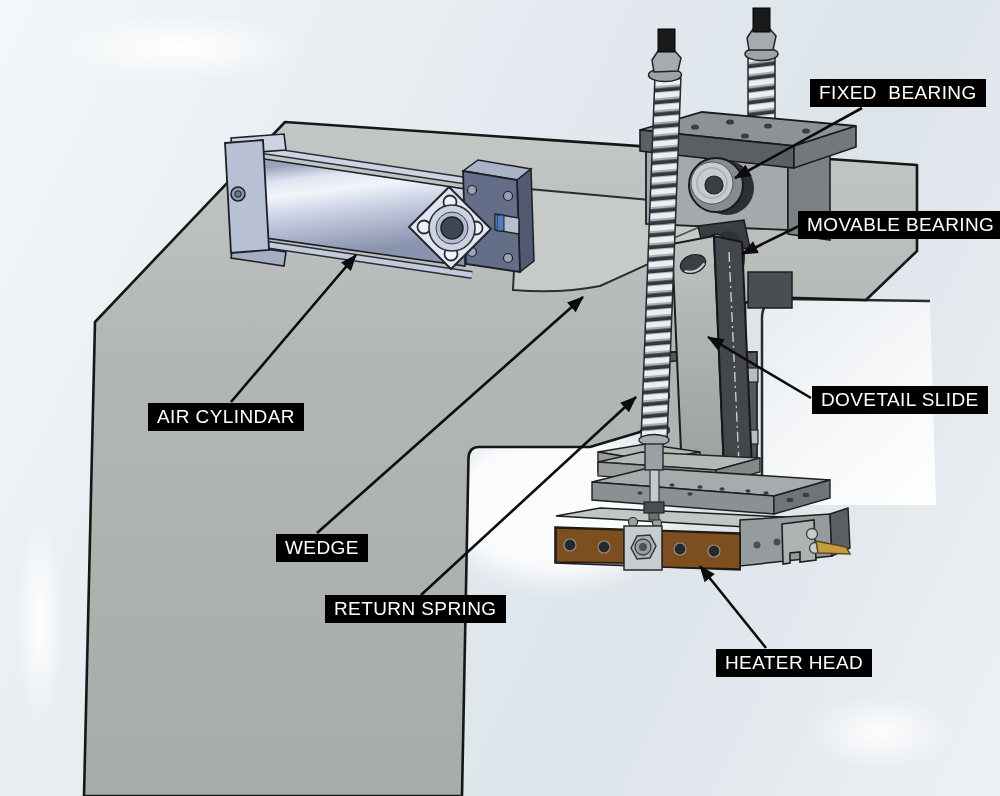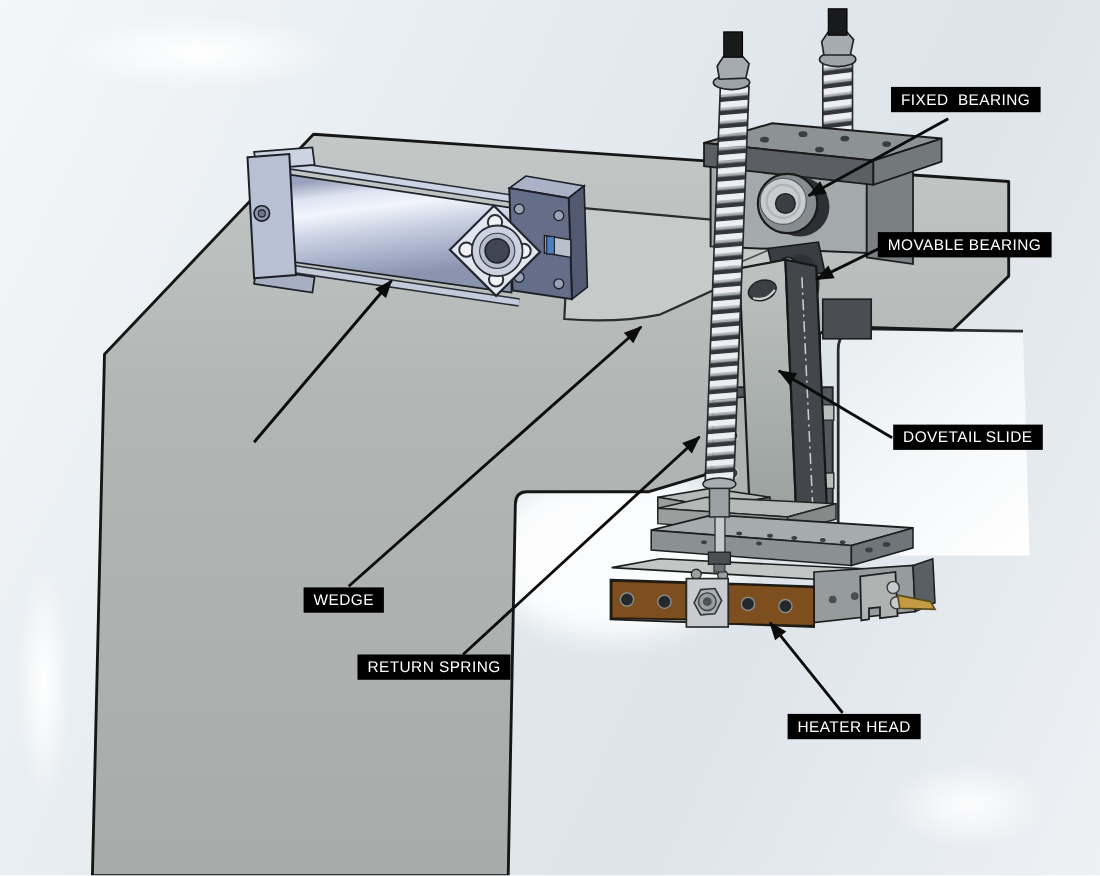--- a/index.html
+++ b/index.html
@@ -9,21 +9,21 @@
     background:
       radial-gradient(closest-side at 18% 6%, #ffffff 0%, rgba(255,255,255,0) 70%),
       radial-gradient(closest-side at 4% 78%, #ffffff 0%, rgba(255,255,255,0) 60%),
       radial-gradient(closest-side at 88% 92%, #fdfdfe 0%, rgba(255,255,255,0) 60%),
       linear-gradient(115deg,#f4f7f9 0%,#e4eaef 40%,#dde4ea 68%,#eef1f4 100%);
   }
   .scene{position:absolute;left:0;top:0;}
   .label{
     position:absolute;
     background:#000;color:#fff;
-    font-size:14px;line-height:1;letter-spacing:.4px;
+    font-size:19px;line-height:1;letter-spacing:.4px;
     padding:4px 9px 5px 9px;
     white-space:pre;
   }
 </style>
 </head>
 <body>
 
 <div class="stage">
 <svg class="scene" width="1000" height="796" viewBox="0 0 1000 796">
   <defs>
@@ -262,17 +262,18 @@
     <line x1="231" y1="402" x2="356" y2="255" marker-end="url(#ah)"></line>
     <line x1="811" y1="398" x2="708" y2="337" marker-end="url(#ah)"></line>
     <line x1="317" y1="533" x2="583" y2="297" marker-end="url(#ah)"></line>
     <line x1="421" y1="595" x2="636" y2="397" marker-end="url(#ah)"></line>
     <line x1="766" y1="648" x2="700" y2="566" marker-end="url(#ah)"></line>
   </g>
 </svg>
 
 <div class="label" style="left:810px;top:79px;">FIXED  BEARING</div>
 <div class="label" style="left:798px;top:211px;">MOVABLE BEARING</div>
+<div class="label" style="left:148px;top:403px;">AIR CYLINDAR</div>
 <div class="label" style="left:812px;top:386px;">DOVETAIL SLIDE</div>
 <div class="label" style="left:276px;top:534px;">WEDGE</div>
 <div class="label" style="left:716px;top:649px;">HEATER HEAD</div>
 <div class="label" style="left:325px;top:595px;">RETURN SPRING</div>
 </div>
 
 </body></html>

